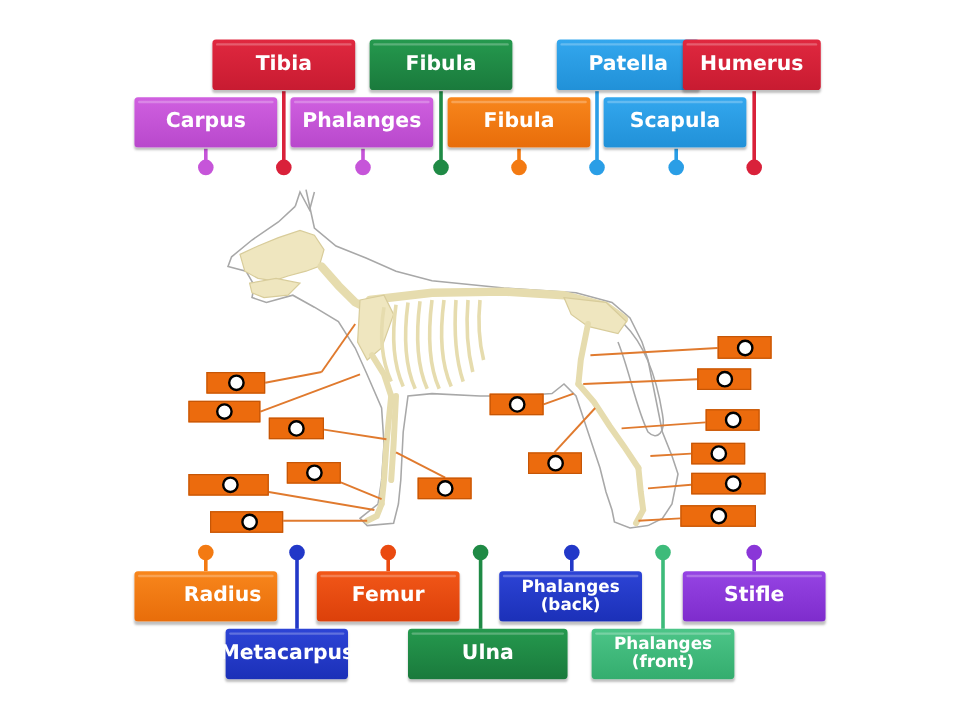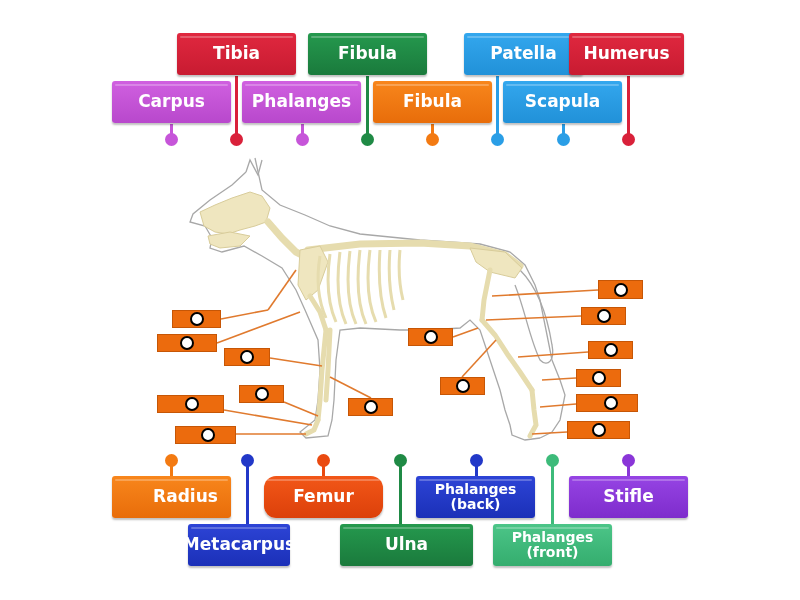--- a/index.html
+++ b/index.html
@@ -166,21 +166,21 @@
 <div class="pin" style="left:394px;top:454px;background:#1f8a45;"></div>
 <div class="stem" style="left:399px;top:462px;height:62px;background:#1f8a45;"></div>
 <div class="pin" style="left:470px;top:454px;background:#2238c8;"></div>
 <div class="stem" style="left:475px;top:462px;height:14px;background:#2238c8;"></div>
 <div class="pin" style="left:546px;top:454px;background:#3dbb7a;"></div>
 <div class="stem" style="left:551px;top:462px;height:62px;background:#3dbb7a;"></div>
 <div class="pin" style="left:622px;top:454px;background:#8a36d8;"></div>
 <div class="stem" style="left:627px;top:462px;height:14px;background:#8a36d8;"></div>
 
 <div class="label" style="left:112px;top:476px;width:119px;background:linear-gradient(#f8861c,#e86d0a);padding-left:28px;">Radius</div>
-<div class="label" style="left:264px;top:476px;width:119px;background:linear-gradient(#f25718,#dc400a);border-radius:12px;">Femur</div>
+<div class="label" style="left:264px;top:476px;width:119px;background:linear-gradient(#f25718,#dc400a);">Femur</div>
 <div class="label small" style="left:416px;top:476px;width:119px;flex-direction:column;background:linear-gradient(#2d44d6,#1b30b8);">
   <span>Phalanges</span>
   <span>(back)</span>
 </div>
 <div class="label" style="left:569px;top:476px;width:119px;background:linear-gradient(#9644e4,#7e2ccc);">Stifle</div>
 <div class="label" style="left:188px;top:524px;width:102px;background:linear-gradient(#2d44d6,#1b30b8);">Metacarpus</div>
 <div class="label" style="left:340px;top:524px;width:133px;background:linear-gradient(#25994e,#1a7a3c);">Ulna</div>
 <div class="label small" style="left:493px;top:524px;width:119px;flex-direction:column;background:linear-gradient(#4cc588,#34ad6e);">
   <span>Phalanges</span>
   <span>(front)</span>

